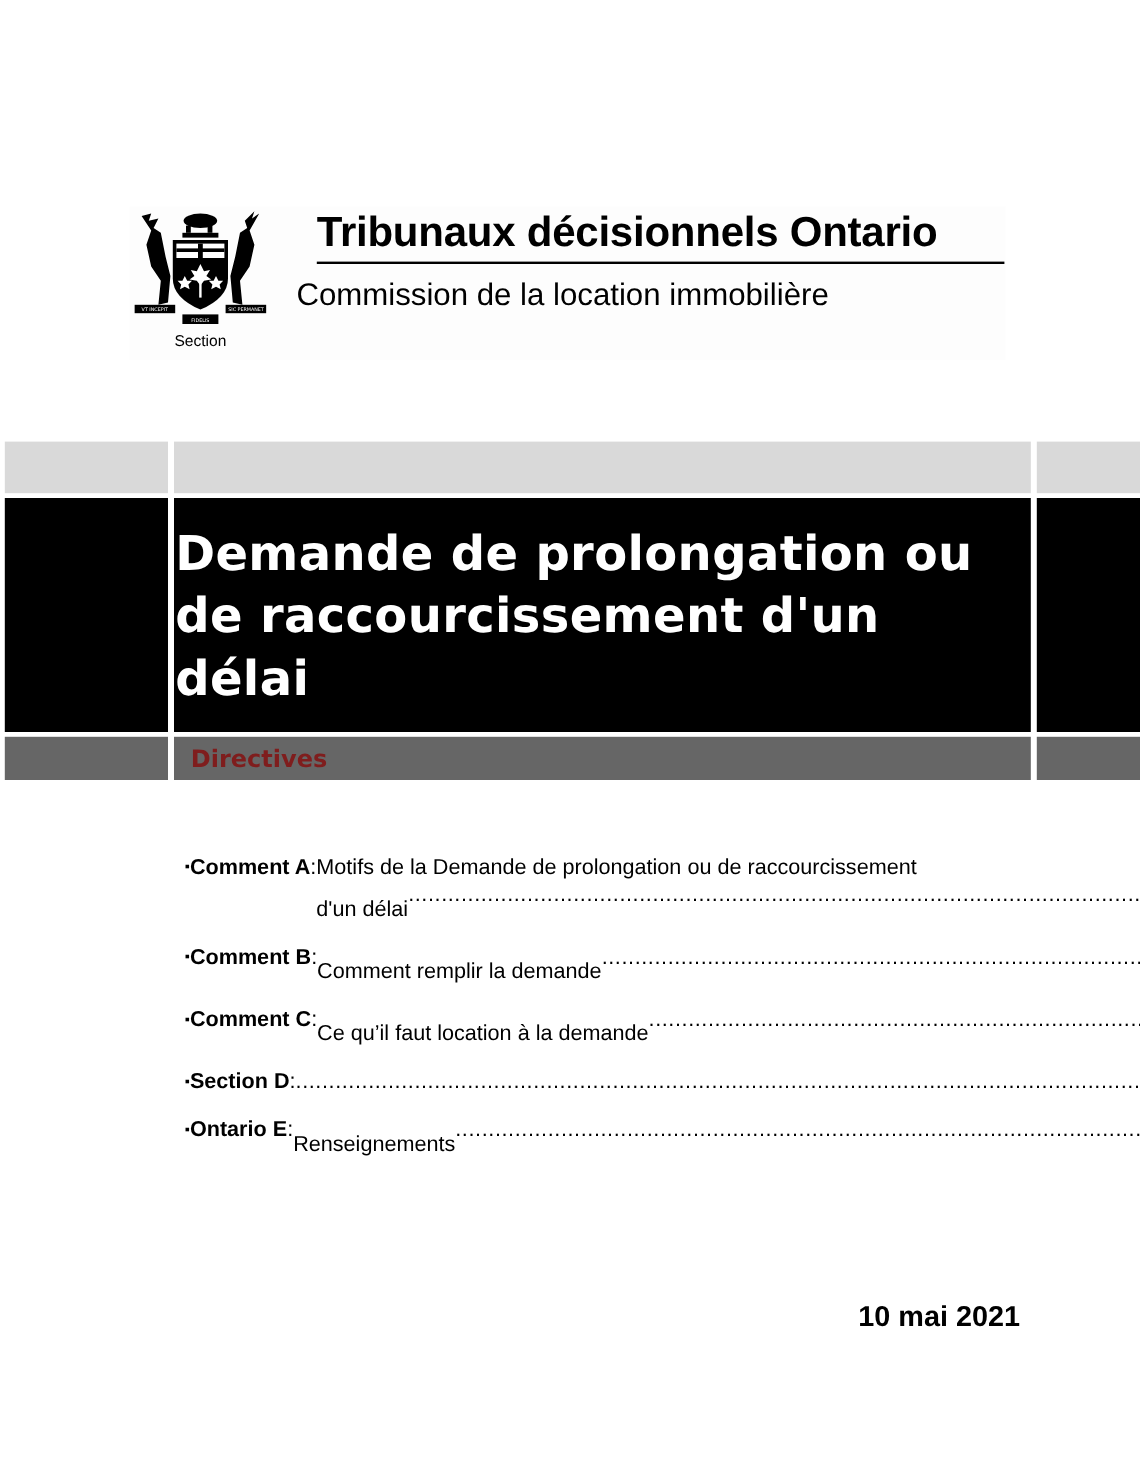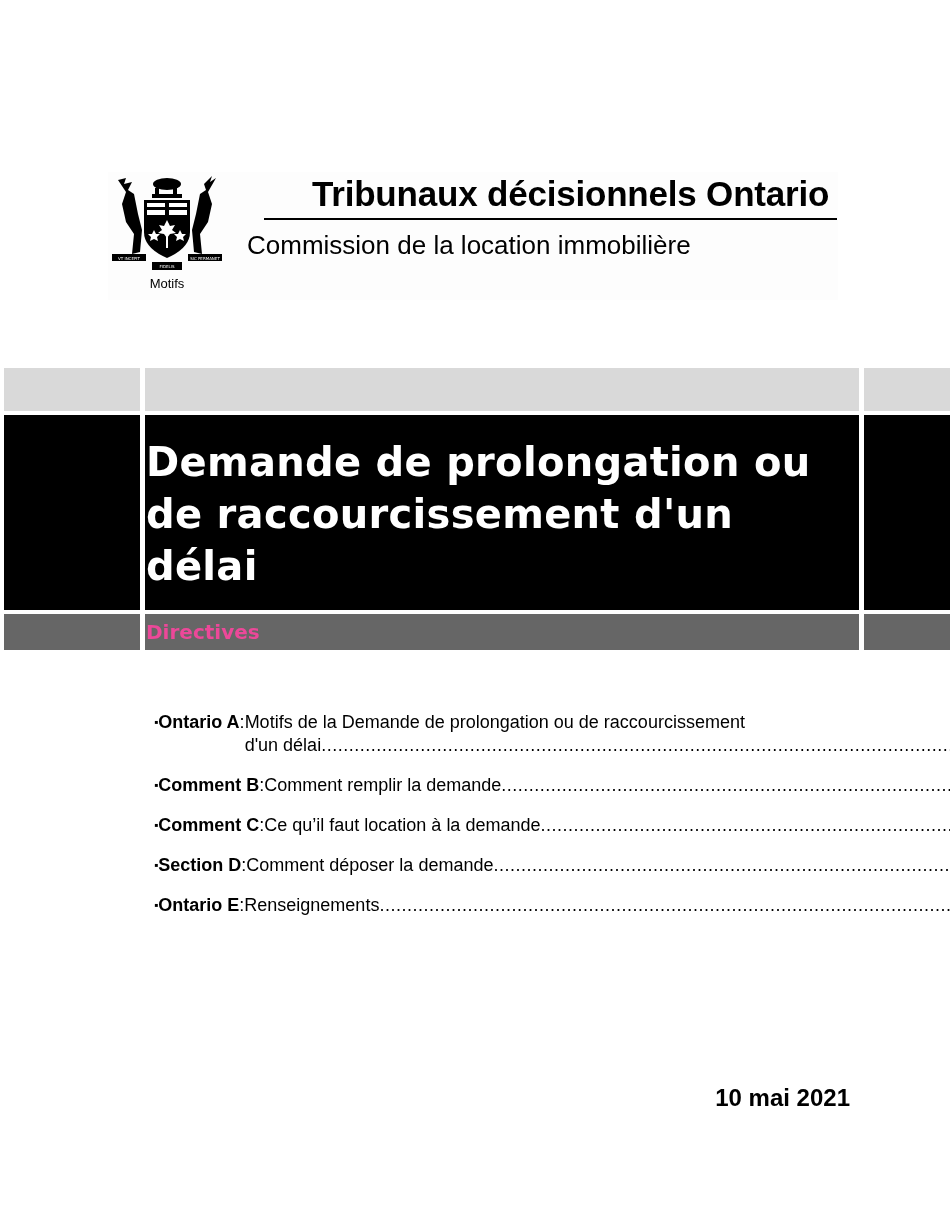--- a/index.html
+++ b/index.html
@@ -4,45 +4,45 @@
   <style>
     * { margin: 0; padding: 0; box-sizing: border-box; }
     html, body { width: 950px; height: 1230px; background: #ffffff; overflow: hidden; }
     body { position: relative; font-family: "Liberation Sans", sans-serif; color: #000; }
 
     
     .header { position: absolute; left: 108px; top: 172px; width: 730px; height: 128px; background: #fdfdfd; }
     .logo { position: absolute; left: 112px; top: 174px; width: 110px; height: 120px; }
     .logo svg { width: 110px; height: 98px; display: block; }
     .logo-word { position: absolute; left: 0; top: 102px; width: 110px; text-align: center; font-size: 13px; font-family: "Liberation Sans", sans-serif; }
-    .org-title { position: absolute; left: 264px; top: 174px; font-size: 35px; font-weight: bold; letter-spacing: -0.2px; line-height: 40px; white-space: nowrap; margin-left: 48px; }
+    .org-title { position: absolute; left: 264px; top: 174px; font-size: 35px; font-weight: bold; letter-spacing: -0.2px; line-height: 40px; white-space: nowrap; }
     .org-rule { position: absolute; left: 264px; top: 218px; width: 573px; height: 2px; background: #000; }
     .org-sub { position: absolute; left: 247px; top: 229px; font-size: 26px; line-height: 32px; white-space: nowrap; }
 
     
     .cell { position: absolute; }
     .c-left { left: 4px; width: 136px; }
     .c-mid { left: 145px; width: 714px; }
     .c-right { left: 864px; width: 86px; }
     .r-top { top: 368px; height: 43px; background: #d9d9d9; }
     .r-main { top: 415px; height: 195px; background: #000; }
     .r-sub { top: 614px; height: 36px; background: #666666; }
 
     .doc-title { position: absolute; left: 146px; top: 436px; width: 690px; color: #fff; font-family: "DejaVu Sans", sans-serif; font-weight: bold; font-size: 40px; line-height: 52px; letter-spacing: 0.3px; }
-    .doc-subtitle { position: absolute; left: 146px; top: 619px; color: #ec4899; font-family: "DejaVu Sans", sans-serif; font-weight: bold; font-size: 20px; line-height: 26px; }
+    .doc-subtitle { position: absolute; left: 159px; top: 619px; color: #7f1d1d; font-family: "DejaVu Sans", sans-serif; font-weight: bold; font-size: 20px; line-height: 26px; }
 
     
     .toc { position: absolute; left: 150px; top: 711px; width: 690px; }
     .toc-item { position: relative; display: flex; font-size: 18px; line-height: 23px; margin-bottom: 17px; }
     .toc-bullet { width: 31px; padding-left: 4px; font-size: 12px; line-height: 23px; }
     .toc-label { width: 106px; white-space: nowrap; }
     .toc-label b { font-weight: bold; }
     .toc-body { flex: 1; }
     .toc-line { display: flex; white-space: nowrap; overflow: hidden; }
-    .toc-text { flex: none; }
+    .toc-text { flex: none; margin-top: 12px; }
     .toc-dots { flex: 1; overflow: hidden; white-space: nowrap; letter-spacing: 0.5px; }
     .toc-dots::after { content: "................................................................................................................................................................"; }
 
     .date { position: absolute; right: 100px; top: 1087px; font-size: 24px; line-height: 22px; font-weight: bold; }
   </style>
 </head>
 <body>
 
 <div class="header"></div>
 
@@ -68,21 +68,21 @@
     <path d="M68 56 L70 60 L74 60 L71 63 L72 67 L68 65 L64 67 L65 63 L62 60 L66 60 Z" fill="#fff"></path>
     <rect x="54" y="62" width="2" height="12" fill="#fff"></rect>
 
     <rect x="0" y="80" width="34" height="7" fill="#000"></rect>
     <rect x="76" y="80" width="34" height="7" fill="#000"></rect>
     <rect x="40" y="88" width="30" height="8" fill="#000"></rect>
     <text x="17" y="85.5" font-size="4" fill="#fff" text-anchor="middle" font-family="DejaVu Sans, sans-serif">VT INCEPIT</text>
     <text x="55" y="94" font-size="4" fill="#fff" text-anchor="middle" font-family="DejaVu Sans, sans-serif">FIDELIS</text>
     <text x="93" y="85.5" font-size="4" fill="#fff" text-anchor="middle" font-family="DejaVu Sans, sans-serif">SIC PERMANET</text>
   </svg>
-  <div class="logo-word">Motifs</div>
+  <div class="logo-word">Section</div>
 </div>
 
 <div class="org-title">Tribunaux décisionnels Ontario</div>
 <div class="org-rule"></div>
 <div class="org-sub">Commission de la location immobilière</div>
 
 <div class="cell c-left r-top"></div>
 <div class="cell c-mid r-top"></div>
 <div class="cell c-right r-top"></div>
 
@@ -94,21 +94,21 @@
 <div class="cell c-mid r-sub"></div>
 <div class="cell c-right r-sub"></div>
 
 <h1 class="doc-title">Demande de prolongation ou de raccourcissement d'un délai</h1>
 <div class="doc-subtitle">Directives</div>
 
 <div class="toc">
 
   <div class="toc-item">
     <span class="toc-bullet">▪</span>
-    <span class="toc-label"><b>Ontario A</b><span>:</span></span>
+    <span class="toc-label"><b>Comment A</b><span>:</span></span>
     <div class="toc-body">
       <div>Motifs de la Demande de prolongation ou de raccourcissement</div>
       <div class="toc-line">
         <span class="toc-text">d'un délai</span>
         <span class="toc-dots"></span>
 
       </div>
     </div>
   </div>
 
@@ -134,21 +134,20 @@
 
       </div>
     </div>
   </div>
 
   <div class="toc-item">
     <span class="toc-bullet">▪</span>
     <span class="toc-label"><b>Section D</b><span>:</span></span>
     <div class="toc-body">
       <div class="toc-line">
-        <span class="toc-text">Comment déposer la demande</span>
         <span class="toc-dots"></span>
 
       </div>
     </div>
   </div>
 
   <div class="toc-item">
     <span class="toc-bullet">▪</span>
     <span class="toc-label"><b>Ontario E</b><span>:</span></span>
     <div class="toc-body">

